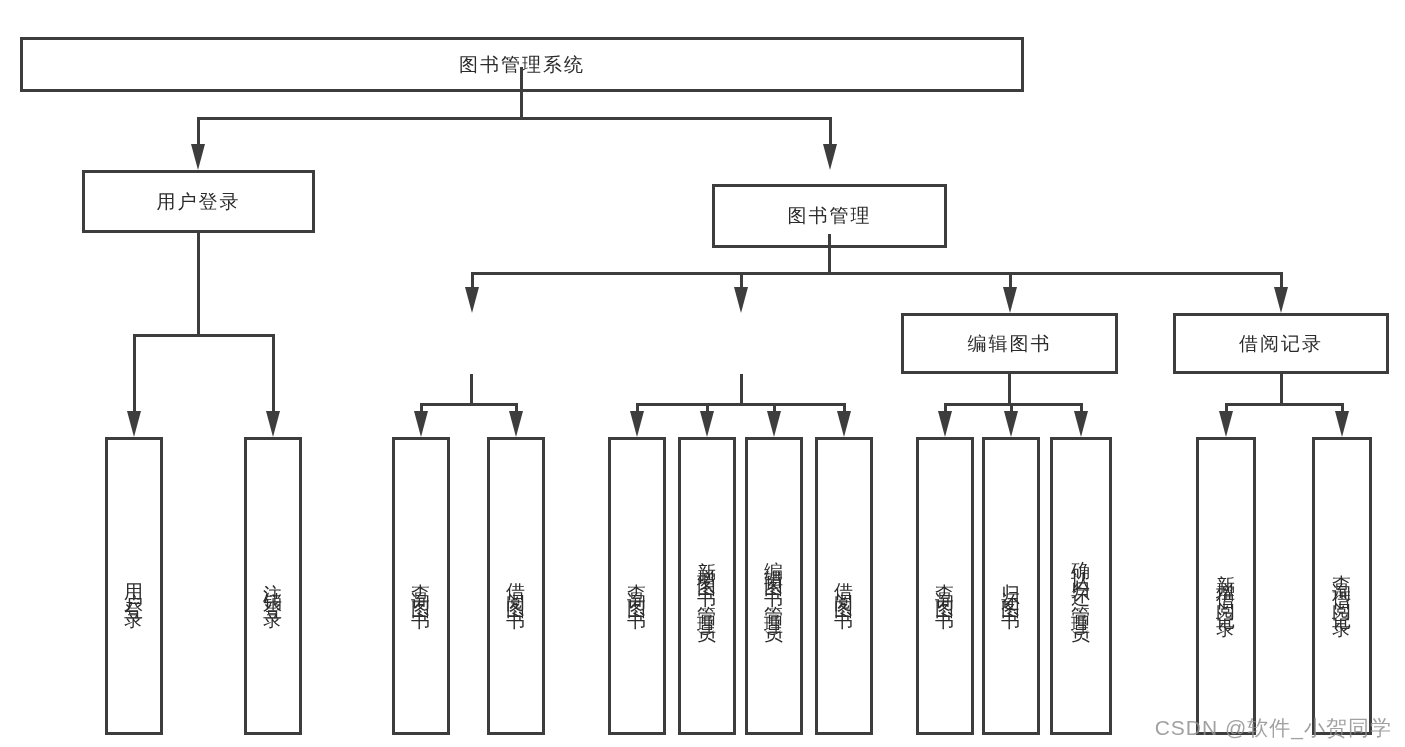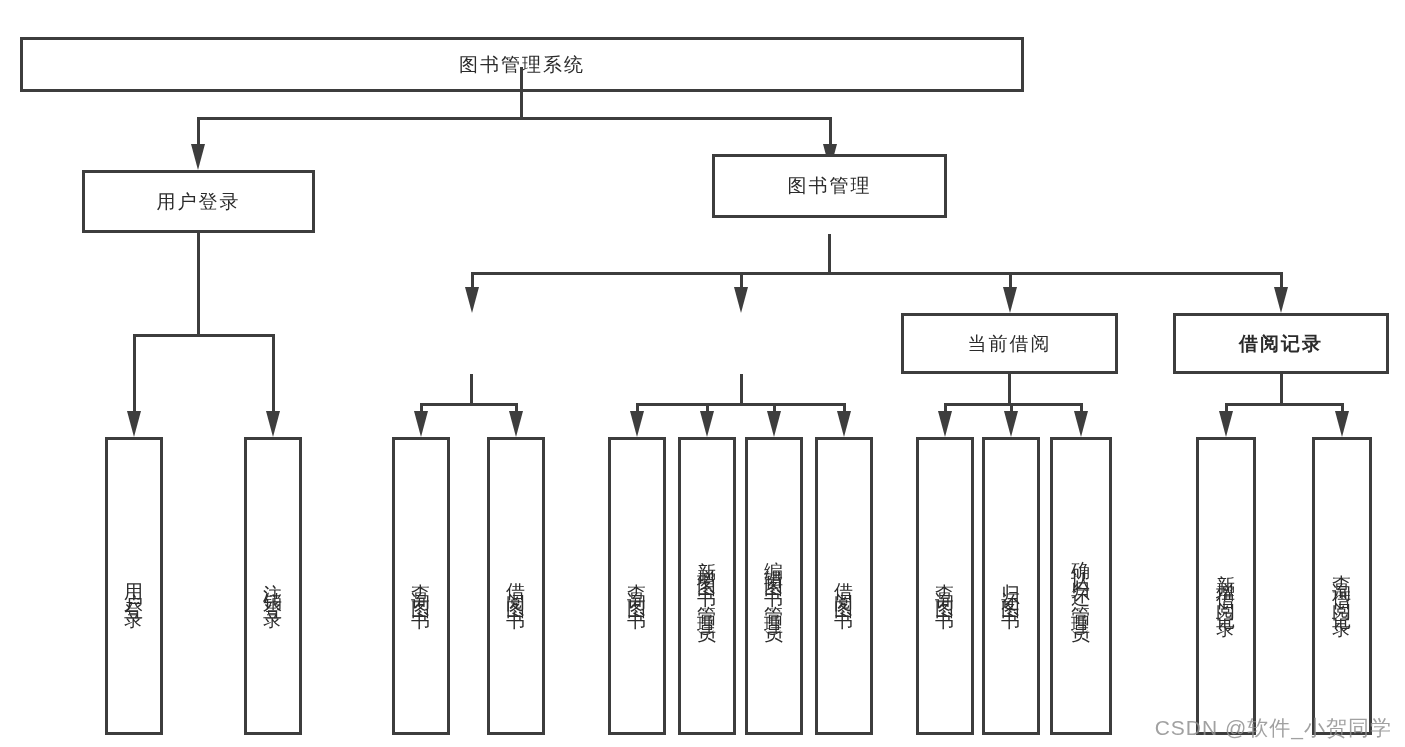--- a/index.html
+++ b/index.html
@@ -41,21 +41,21 @@
   <div class="vl" style="left:520px;top:67px;height:52px;"></div>
   <div class="hl" style="left:197px;top:117px;width:634px;"></div>
   <div class="vl" style="left:197px;top:117px;height:30px;"></div>
   <div class="ar" style="left:191px;top:144px;"></div>
   <div class="vl" style="left:829px;top:117px;height:30px;"></div>
   <div class="ar" style="left:823px;top:144px;"></div>
 
   <div class="box h" style="left:82px;top:170px;width:233px;height:63px;">
     <span>用户登录</span>
   </div>
-  <div class="box h" style="left:712px;top:154px;width:235px;height:64px;">
+  <div class="box h" style="left:712px;top:184px;width:235px;height:64px;">
     <span>图书管理</span>
   </div>
 
   <div class="vl" style="left:197px;top:232px;height:104px;"></div>
   <div class="hl" style="left:133px;top:334px;width:142px;"></div>
   <div class="vl" style="left:133px;top:334px;height:80px;"></div>
   <div class="ar" style="left:127px;top:411px;"></div>
   <div class="vl" style="left:272px;top:334px;height:80px;"></div>
   <div class="ar" style="left:266px;top:411px;"></div>
 
@@ -64,23 +64,23 @@
   <div class="vl" style="left:471px;top:272px;height:18px;"></div>
   <div class="ar" style="left:465px;top:287px;"></div>
   <div class="vl" style="left:740px;top:272px;height:18px;"></div>
   <div class="ar" style="left:734px;top:287px;"></div>
   <div class="vl" style="left:1009px;top:272px;height:18px;"></div>
   <div class="ar" style="left:1003px;top:287px;"></div>
   <div class="vl" style="left:1280px;top:272px;height:18px;"></div>
   <div class="ar" style="left:1274px;top:287px;"></div>
 
   <div class="box h" style="left:901px;top:313px;width:217px;height:61px;">
-    <span>当前借阅</span>
+    <span>编辑图书</span>
   </div>
-  <div class="box h" style="left:1173px;top:313px;width:216px;height:61px;font-weight:bold;">
+  <div class="box h" style="left:1173px;top:313px;width:216px;height:61px;">
     <span>借阅记录</span>
   </div>
 
   <div class="vl" style="left:470px;top:374px;height:32px;"></div>
   <div class="hl" style="left:420px;top:403px;width:98px;"></div>
   <div class="vl" style="left:420px;top:403px;height:11px;"></div>
   <div class="ar" style="left:414px;top:411px;"></div>
   <div class="vl" style="left:515px;top:403px;height:11px;"></div>
   <div class="ar" style="left:509px;top:411px;"></div>
 

